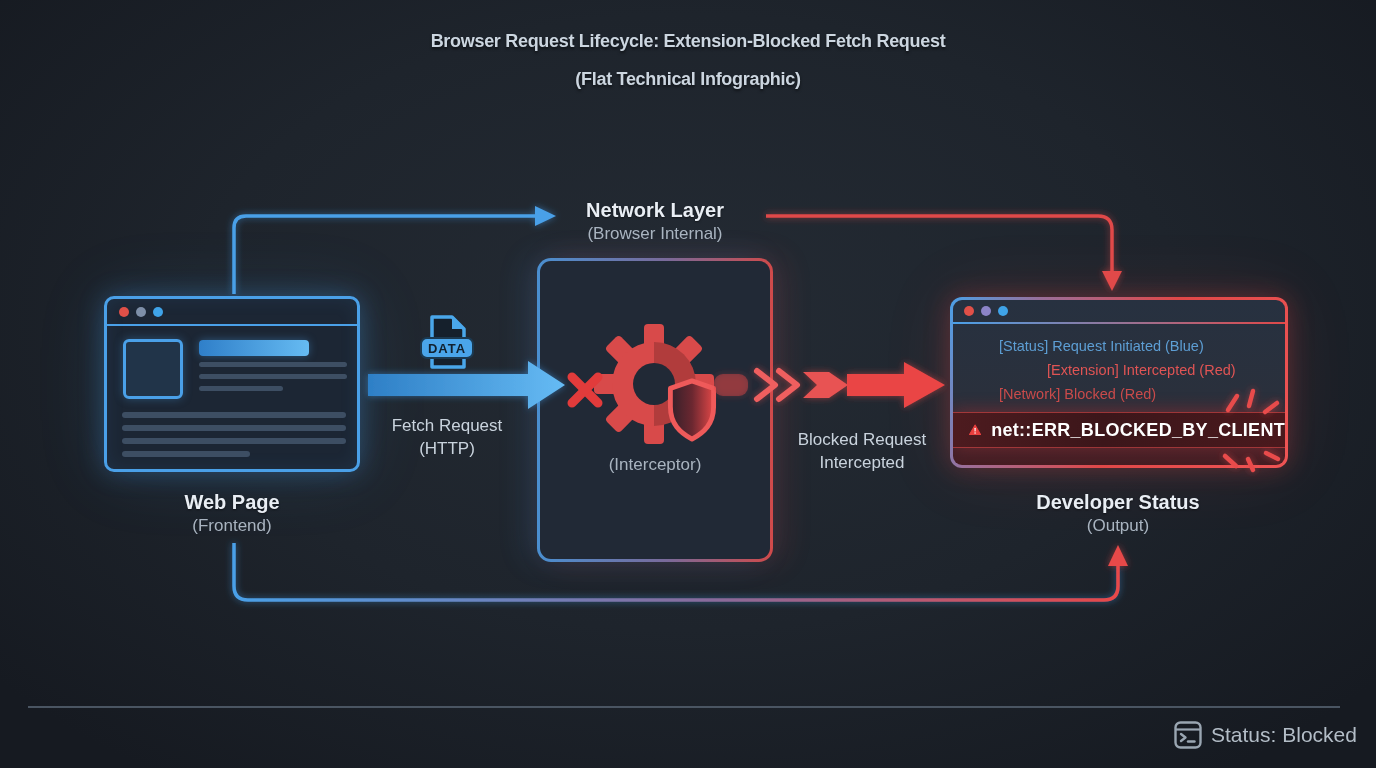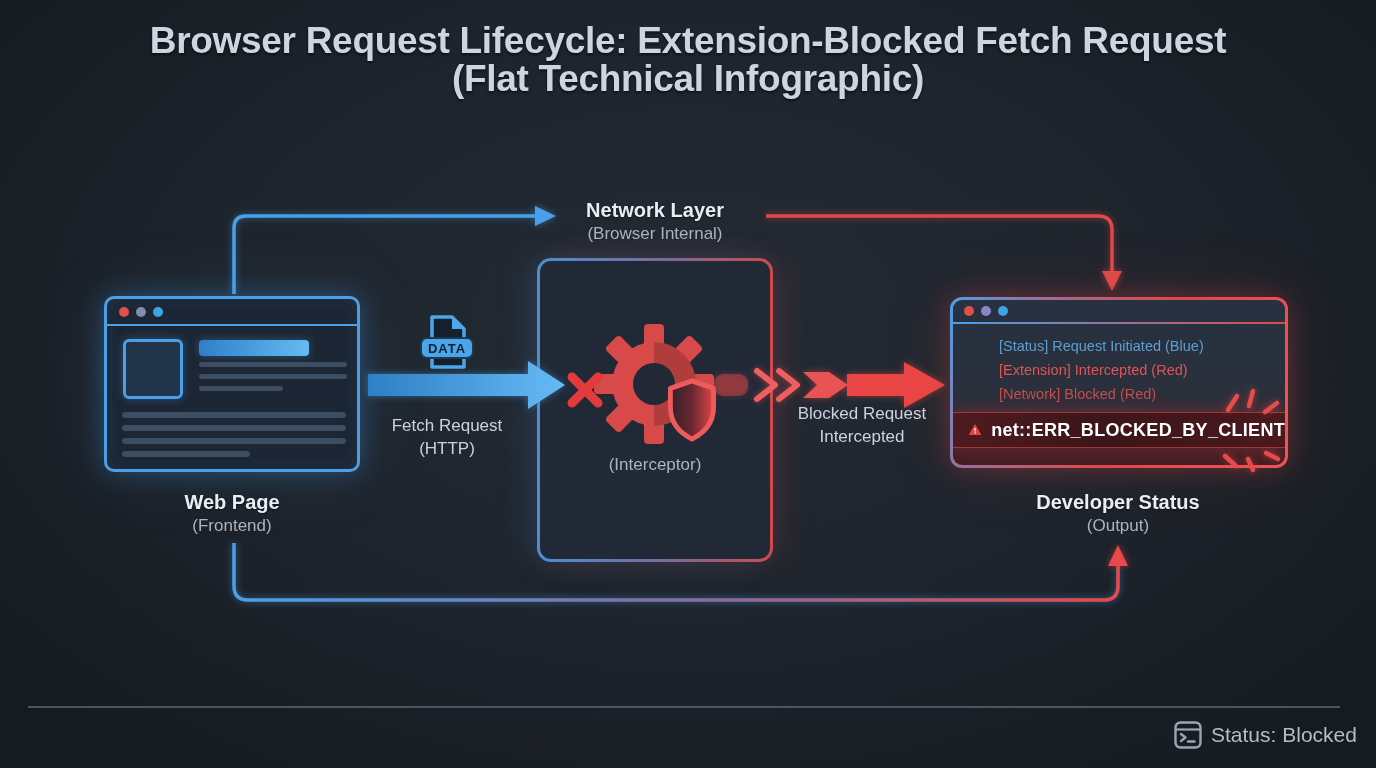--- a/index.html
+++ b/index.html
@@ -4,21 +4,21 @@
 <style>
   html,body{margin:0;padding:0;background:#14181e;}
   .stage{
     position:relative;width:1376px;height:768px;overflow:hidden;
     font-family:"Liberation Sans",sans-serif;
     background:radial-gradient(ellipse 900px 560px at 50% 42%, #242b34 0%, #1e242c 55%, #161a21 100%);
   }
   
   .main-title{
     position:absolute;top:22px;left:0;width:100%;text-align:center;
-    color:#ccd6e0;font-weight:bold;font-size:37px;line-height:38px;letter-spacing:-0.3px;
+    color:#ccd6e0;font-weight:bold;font-size:18px;line-height:38px;letter-spacing:-0.3px;
     text-shadow:0 2px 3px rgba(0,0,0,.55);margin:0;
   }
   
   .node-label{position:absolute;text-align:center;z-index:2;}
   .node-label .t{display:block;color:#e9eef4;font-weight:bold;font-size:20px;line-height:24px;text-shadow:0 1px 2px rgba(0,0,0,.5);}
   .node-label .s{display:block;color:#a9b4c0;font-size:17px;line-height:24px;}
   .edge-label{position:absolute;text-align:center;z-index:2;color:#c9d3dd;font-size:17px;line-height:23px;}
   
   .web-window{
     position:absolute;left:104px;top:296px;width:256px;height:176px;z-index:1;
@@ -47,21 +47,21 @@
     border-radius:12px;padding:3px;box-sizing:border-box;
     background:linear-gradient(115deg,#4aa0e8 0%,#9a6f9a 22%,#e04848 55%,#ef5555 100%);
     box-shadow:0 0 26px rgba(230,70,70,.30), 0 0 70px rgba(230,70,70,.12);
   }
   .console-inner{position:relative;width:100%;height:100%;border-radius:9px;overflow:hidden;
     background:linear-gradient(180deg,#273140 0%,#2a303c 58%,#3a2028 88%,#461d23 100%);}
   .console-titlebar{position:relative;height:22px;border-bottom:2px solid;
     border-image:linear-gradient(90deg,#4aa0e8,#e04848) 1;}
   .console-line{position:absolute;left:46px;font-size:14.5px;line-height:20px;white-space:nowrap;}
   .c-blue{color:#5d9ed4;}
-  .c-red1{color:#e05454;}
+  .c-red1{color:#e05454;margin-left:48px;}
   .c-red2{color:#c94b4b;}
   .error-bar{
     position:absolute;left:0;top:112px;width:100%;height:36px;display:flex;align-items:center;
     background:linear-gradient(90deg,#4d1b1f 0%,#3c161a 45%,#4a191d 100%);
     border-top:1px solid rgba(235,80,80,.55);border-bottom:1px solid rgba(235,80,80,.55);
     box-shadow:0 0 18px rgba(226,59,59,.35);box-sizing:border-box;
   }
   .error-text{color:#ffffff;font-weight:bold;font-size:18px;letter-spacing:.3px;margin-left:10px;white-space:nowrap;}
   
   .footer-divider{position:absolute;left:28px;top:706px;width:1312px;height:2px;background:#4a5562;z-index:2;}
@@ -148,21 +148,21 @@
     <path d="M13 3 h20 l12 12 v38 h-32 z" fill="#15202c" stroke="#4aa7ea" stroke-width="3.5" stroke-linejoin="round"></path>
     <path d="M33 3 l12 12 h-12 z" fill="#4aa7ea"></path>
     <rect x="2" y="24" width="52" height="20" rx="6" fill="#4aa5ea" stroke="#1b3950" stroke-width="2"></rect>
     <text x="28" y="39" text-anchor="middle" font-family="Liberation Sans, sans-serif" font-size="13" font-weight="bold" letter-spacing="1" fill="#11212f">DATA</text>
   </svg>
   <div class="edge-label" style="left:357px;top:414px;width:180px">
     <span>Fetch Request</span><br>
     <span>(HTTP)</span>
   </div>
 
-  <div class="edge-label" style="left:762px;top:402px;width:200px">
+  <div class="edge-label" style="left:762px;top:428px;width:200px">
     <span>Blocked Request</span><br>
     <span>Intercepted</span>
   </div>
 
   <div class="console-frame">
     <div class="console-inner">
       <div class="console-titlebar">
         <span class="dot" style="left:11px;top:6px;background:#e05048"></span>
         <span class="dot" style="left:28px;top:6px;background:#8c84c8"></span>
         <span class="dot" style="left:45px;top:6px;background:#3fa3e8"></span>

